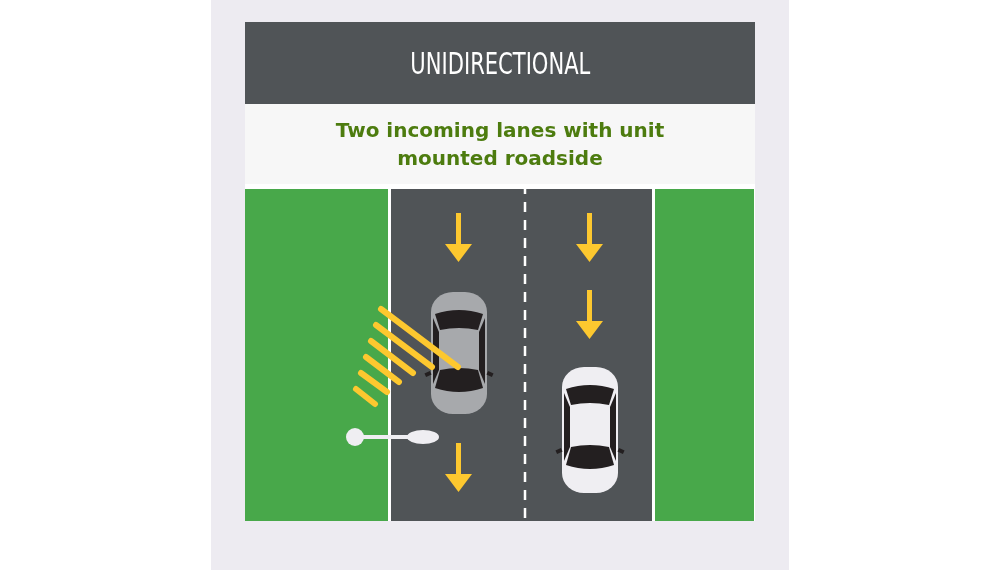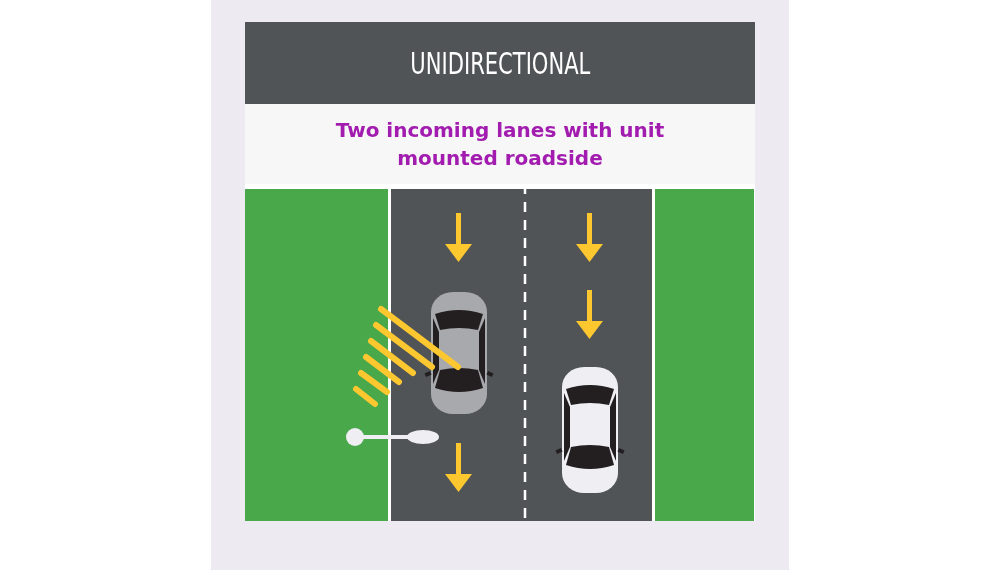--- a/index.html
+++ b/index.html
@@ -1,21 +1,21 @@
 <!DOCTYPE html>
 <html><head>
 <meta charset="utf-8">
 <style>
   html,body{margin:0;padding:0;background:#ffffff;}
   body{width:1000px;height:571px;position:relative;overflow:hidden;font-family:"DejaVu Sans",sans-serif;}
   .panel{position:absolute;left:211px;top:0;width:578px;height:570px;background:#edebf1;}
   .header{position:absolute;left:245px;top:22px;width:510px;height:82px;background:#505457;display:flex;align-items:center;justify-content:center;}
   .header-title{color:#ffffff;font-family:"DejaVu Sans Condensed","DejaVu Sans",sans-serif;font-size:30px;letter-spacing:0px;transform:scaleX(0.78);font-weight:normal;}
   .subtitle{position:absolute;left:245px;top:104px;width:510px;height:80px;background:#f7f7f7;display:flex;align-items:center;justify-content:center;text-align:center;}
-  .subtitle-text{font-family:"DejaVu Sans",sans-serif;font-weight:bold;font-size:20px;line-height:28px;color:#a21caf;width:360px;}
+  .subtitle-text{font-family:"DejaVu Sans",sans-serif;font-weight:bold;font-size:20px;line-height:28px;color:#4d7c0f;width:360px;}
   .scene{position:absolute;left:245px;top:184px;width:510px;height:337px;}
   svg{display:block;}
 </style>
 </head>
 <body>
 
 <div class="panel"></div>
 
 <div class="header">
   <span class="header-title">UNIDIRECTIONAL</span>

